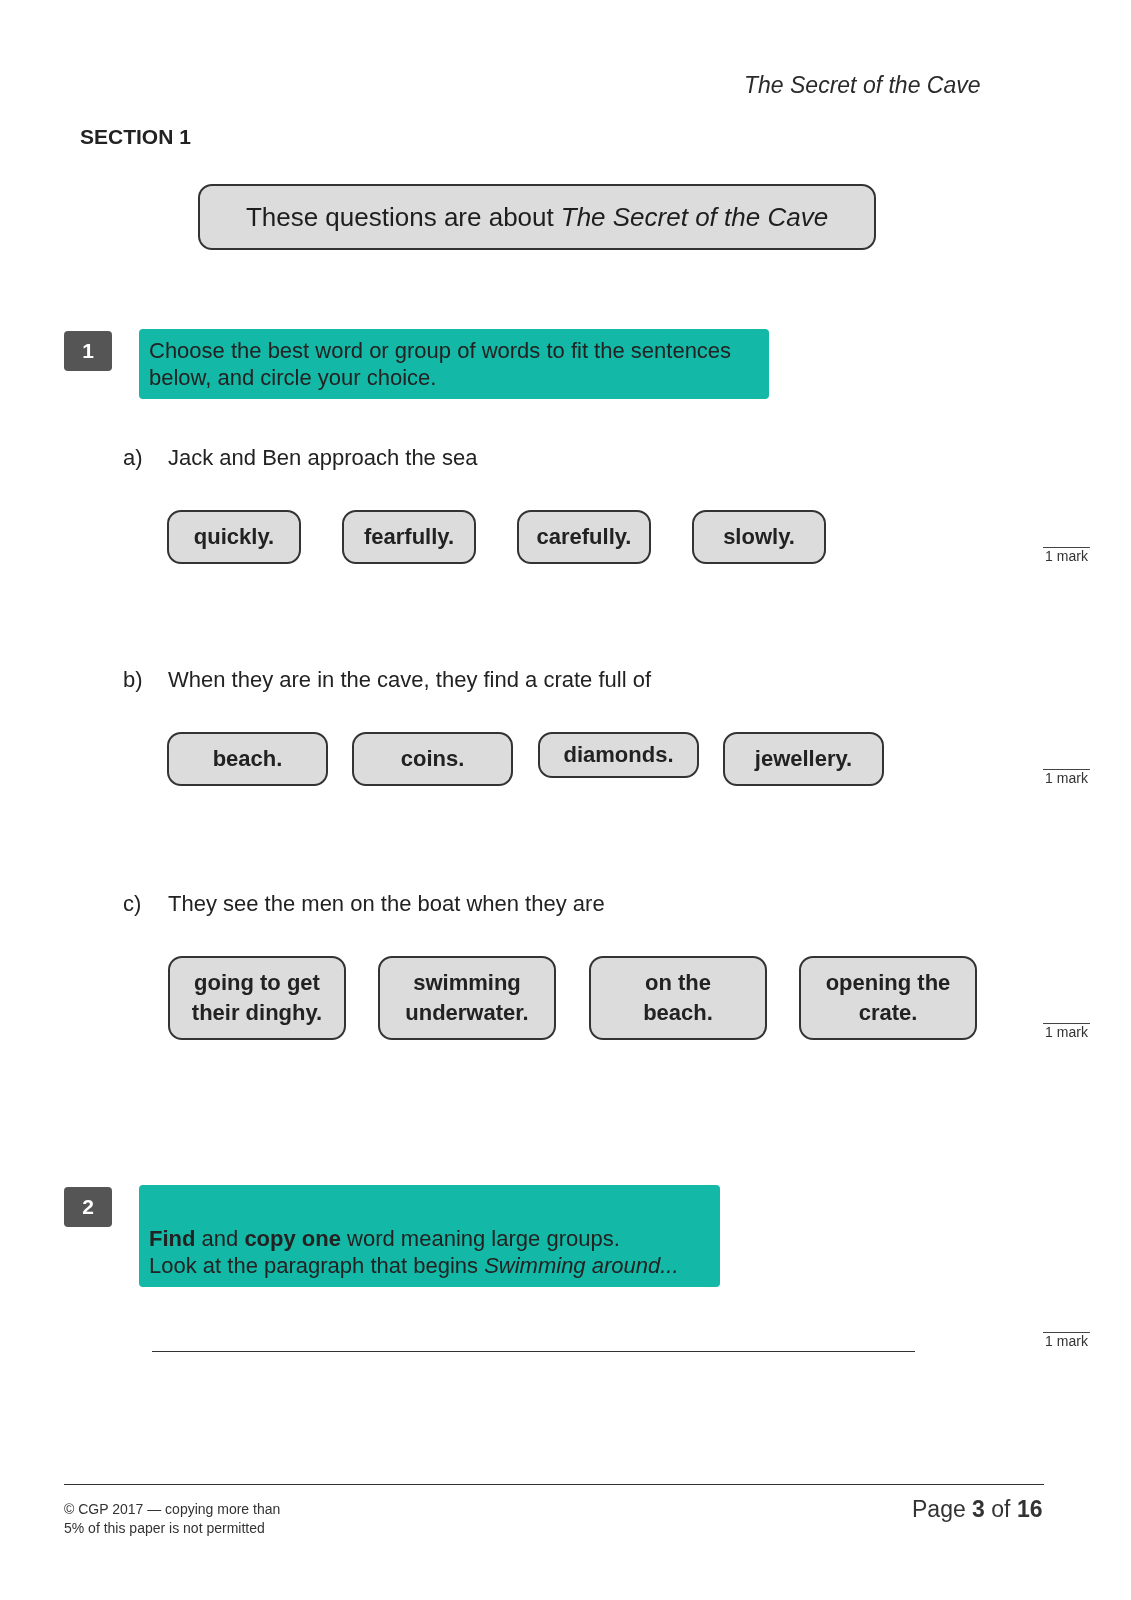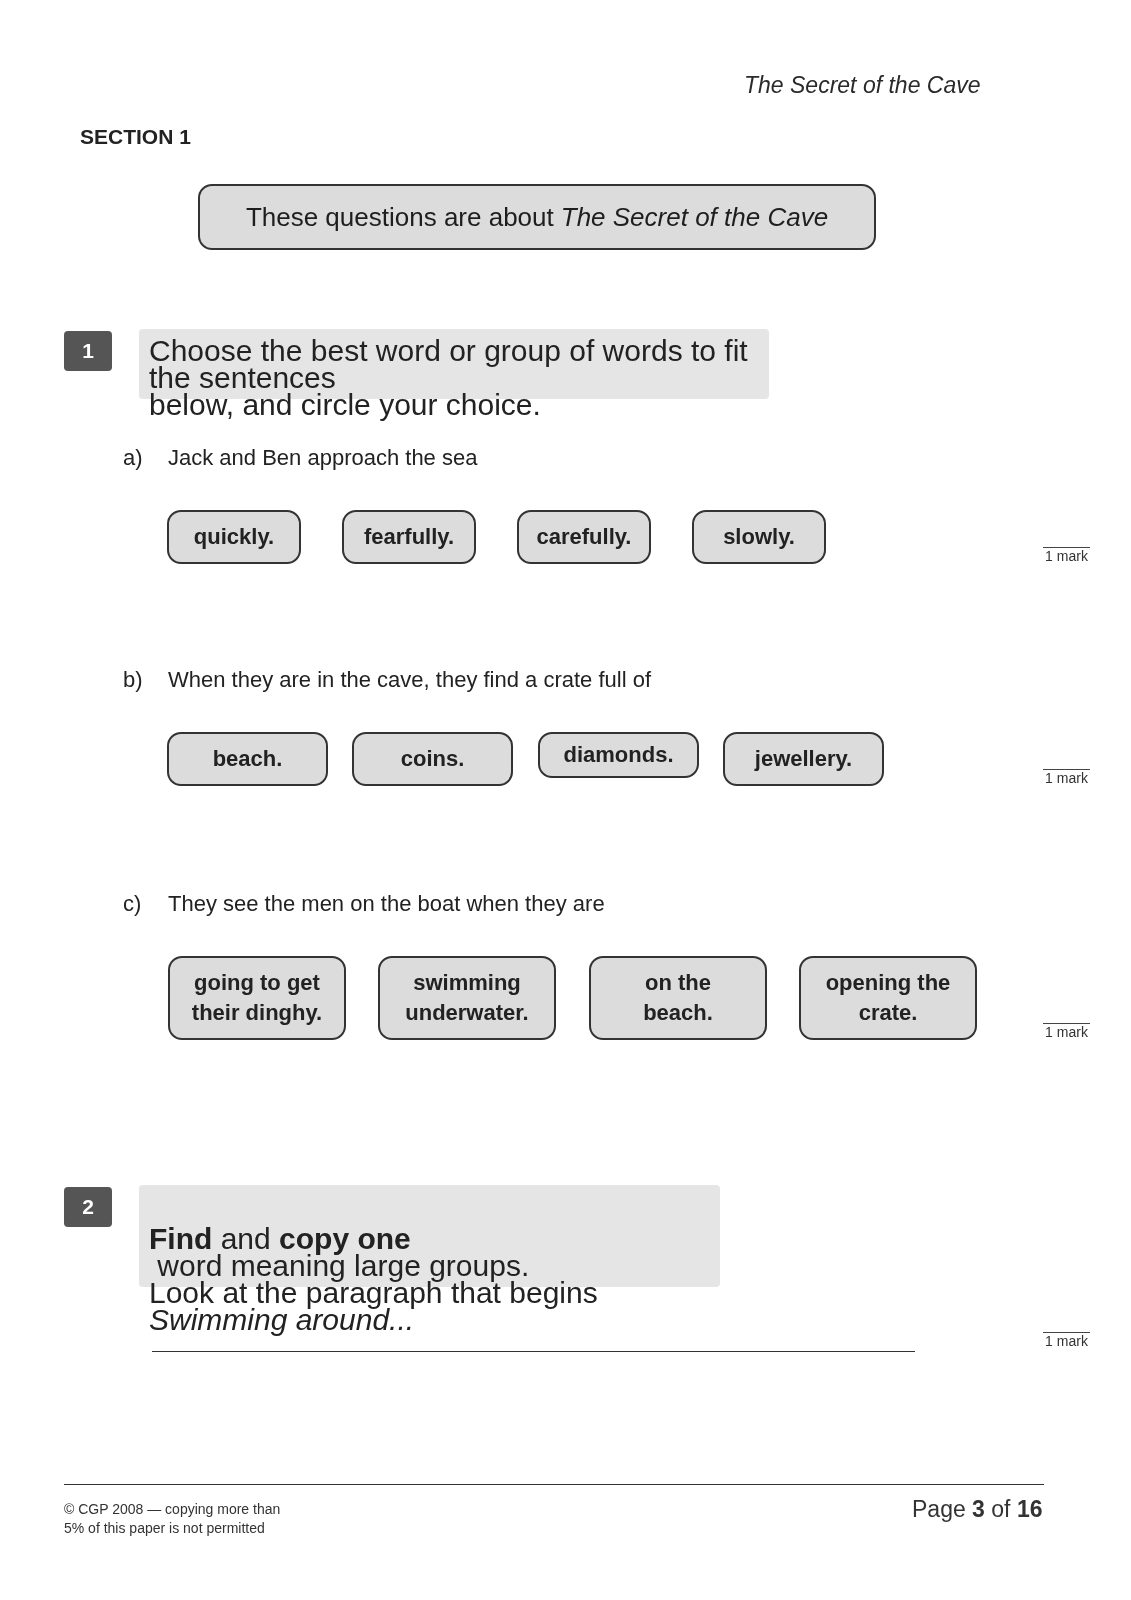--- a/index.html
+++ b/index.html
@@ -9,22 +9,22 @@
   .header-title { left: 744px; top: 72px; font-size: 23px; font-style: italic; color: #2a2a2a; }
   .section { left: 80px; top: 125px; font-size: 21px; font-weight: bold; color: #222; }
   .banner { left: 198px; top: 184px; width: 678px; height: 66px; box-sizing: border-box;
             border: 2px solid #333; border-radius: 14px; background: #dcdcdc;
             display: flex; align-items: center; justify-content: center;
             font-size: 26px; font-weight: normal; color: #1e1e1e; }
   .banner i { margin-left: 7px; }
   .qnum { width: 48px; height: 40px; background: #555; color: #fff; border-radius: 4px;
           display: flex; align-items: center; justify-content: center;
           font-size: 21px; font-weight: bold; }
-  .qbox { background: #e5e5e5; border-radius: 4px; box-sizing: border-box;
-          padding: 8px 10px; font-size: 30px; line-height: 27px; color: #222; }
+  .qbox { background: #14b8a6; border-radius: 4px; box-sizing: border-box;
+          padding: 8px 10px; font-size: 22px; line-height: 27px; color: #222; }
   .sub { font-size: 22px; color: #222; }
   .sub .lbl { display: inline-block; width: 45px; }
   .opt { position: absolute; box-sizing: border-box; border: 2px solid #333; border-radius: 14px;
          background: #dcdcdc; display: flex; align-items: center; justify-content: center;
          text-align: center; font-size: 22px; font-weight: bold; color: #222; line-height: 30px; }
   .mark { position: absolute; left: 1043px; width: 47px; border-top: 1.5px solid #444;
           font-size: 14px; color: #333; text-align: center; padding-top: 0; }
   .answer-line { left: 152px; top: 1351px; width: 763px; height: 0; border-top: 1.5px solid #333; }
   .footer-rule { left: 64px; top: 1484px; width: 980px; height: 0; border-top: 1.5px solid #333; }
   .copyright { left: 64px; top: 1500px; font-size: 14px; line-height: 19px; color: #333; }
@@ -85,16 +85,16 @@
 <div class="abs qnum" style="left:64px; top:1187px;">2</div>
 <div class="abs qbox" style="left:139px; top:1185px; width:581px; height:102px; padding-top:9px;">
   <div style="margin-top:31px;"><b>Find</b><span style="white-space:pre"> and </span><b>copy one</b><span style="white-space:pre"> word meaning large groups.</span></div>
   <div><span>Look at the paragraph that begins </span><i>Swimming around...</i></div>
 </div>
 <div class="abs answer-line"></div>
 <div class="mark" style="top:1332px;">1 mark</div>
 
 <div class="abs footer-rule"></div>
 <div class="abs copyright">
-  <div>© CGP 2008 — copying more than</div>
+  <div>© CGP 2017 — copying more than</div>
   <div>5% of this paper is not permitted</div>
 </div>
 <div class="abs pageno"><span style="white-space:pre">Page </span><b>3</b><span style="white-space:pre"> of </span><b>16</b></div>
 
 </body></html>

